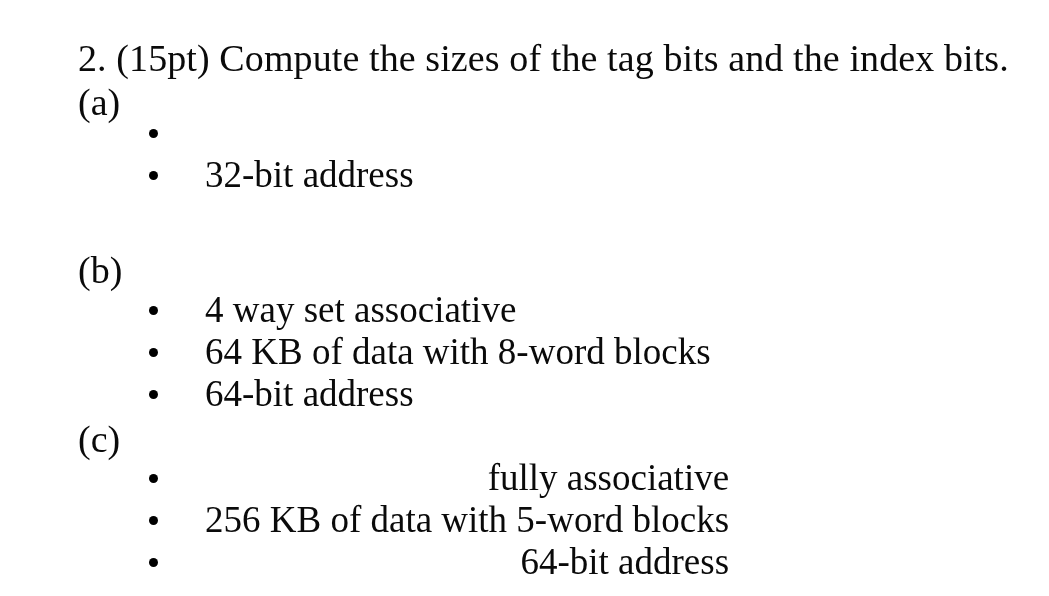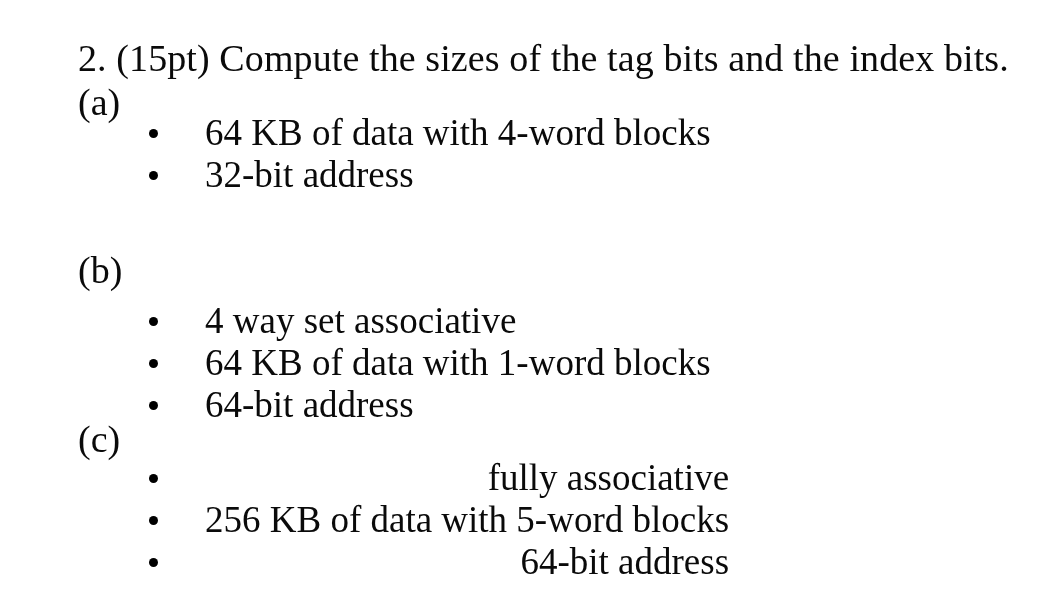--- a/index.html
+++ b/index.html
@@ -66,52 +66,51 @@
     display: block;
   }
   .bullet-text {
     display: inline;
   }
 
   
   #label-a { top: 80px; }
   #list-a  { top: 112px; }
   #label-b { top: 248px; }
-  #list-b  { top: 300px; }
+  #list-b  { top: 289px; }
   #label-c { top: 417px; }
   #list-c  { top: 457px; text-align: right; }
 </style>
 </head>
 <body>
 
 <div class="page">
 
   <div class="question-title">2. (15pt) Compute the sizes of the tag bits and the index bits.</div>
 
   <div class="section-label" id="label-a">(a)</div>
   <ul class="bullet-list" id="list-a">
     <li class="bullet-item">
       <span class="bullet-dot"></span>
-      <span class="bullet-text">64 KB of data with 4-word blocks</span>
     </li>
     <li class="bullet-item">
       <span class="bullet-dot"></span>
       <span class="bullet-text">32-bit address</span>
     </li>
   </ul>
 
   <div class="section-label" id="label-b">(b)</div>
   <ul class="bullet-list" id="list-b">
     <li class="bullet-item">
       <span class="bullet-dot"></span>
       <span class="bullet-text">4 way set associative</span>
     </li>
     <li class="bullet-item">
       <span class="bullet-dot"></span>
-      <span class="bullet-text">64 KB of data with 1-word blocks</span>
+      <span class="bullet-text">64 KB of data with 8-word blocks</span>
     </li>
     <li class="bullet-item">
       <span class="bullet-dot"></span>
       <span class="bullet-text">64-bit address</span>
     </li>
   </ul>
 
   <div class="section-label" id="label-c">(c)</div>
   <ul class="bullet-list" id="list-c">
     <li class="bullet-item">

